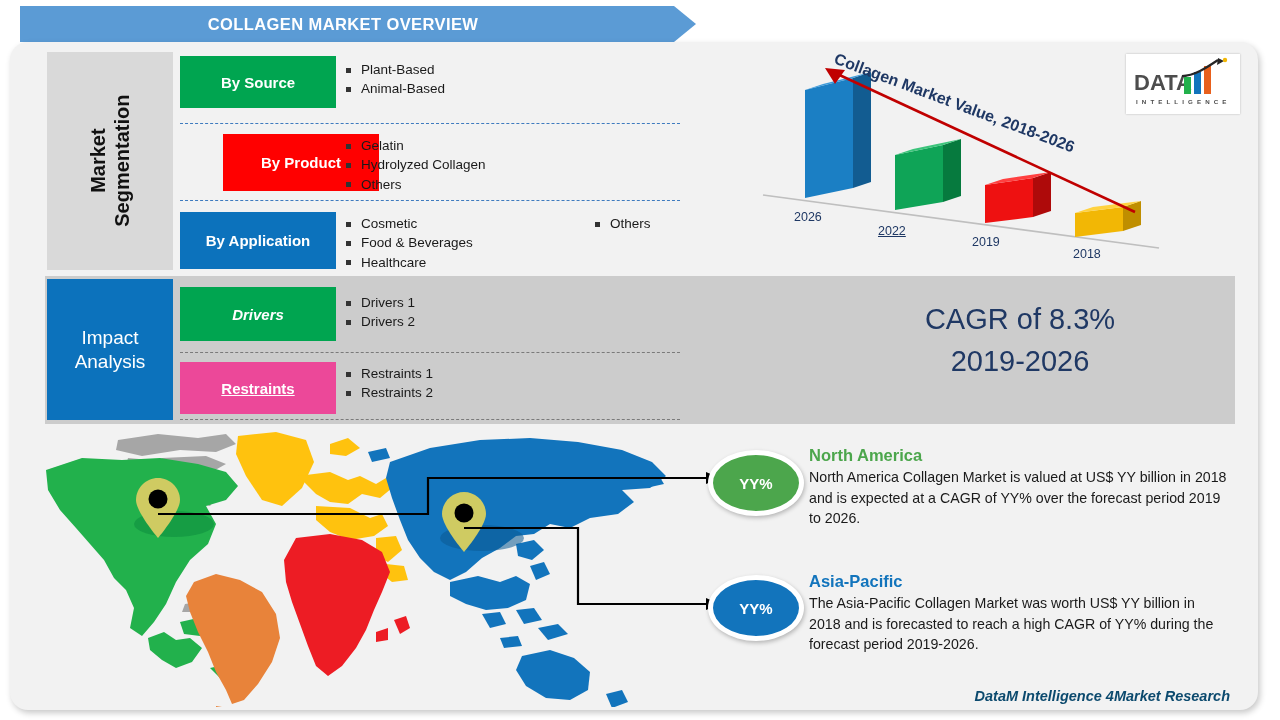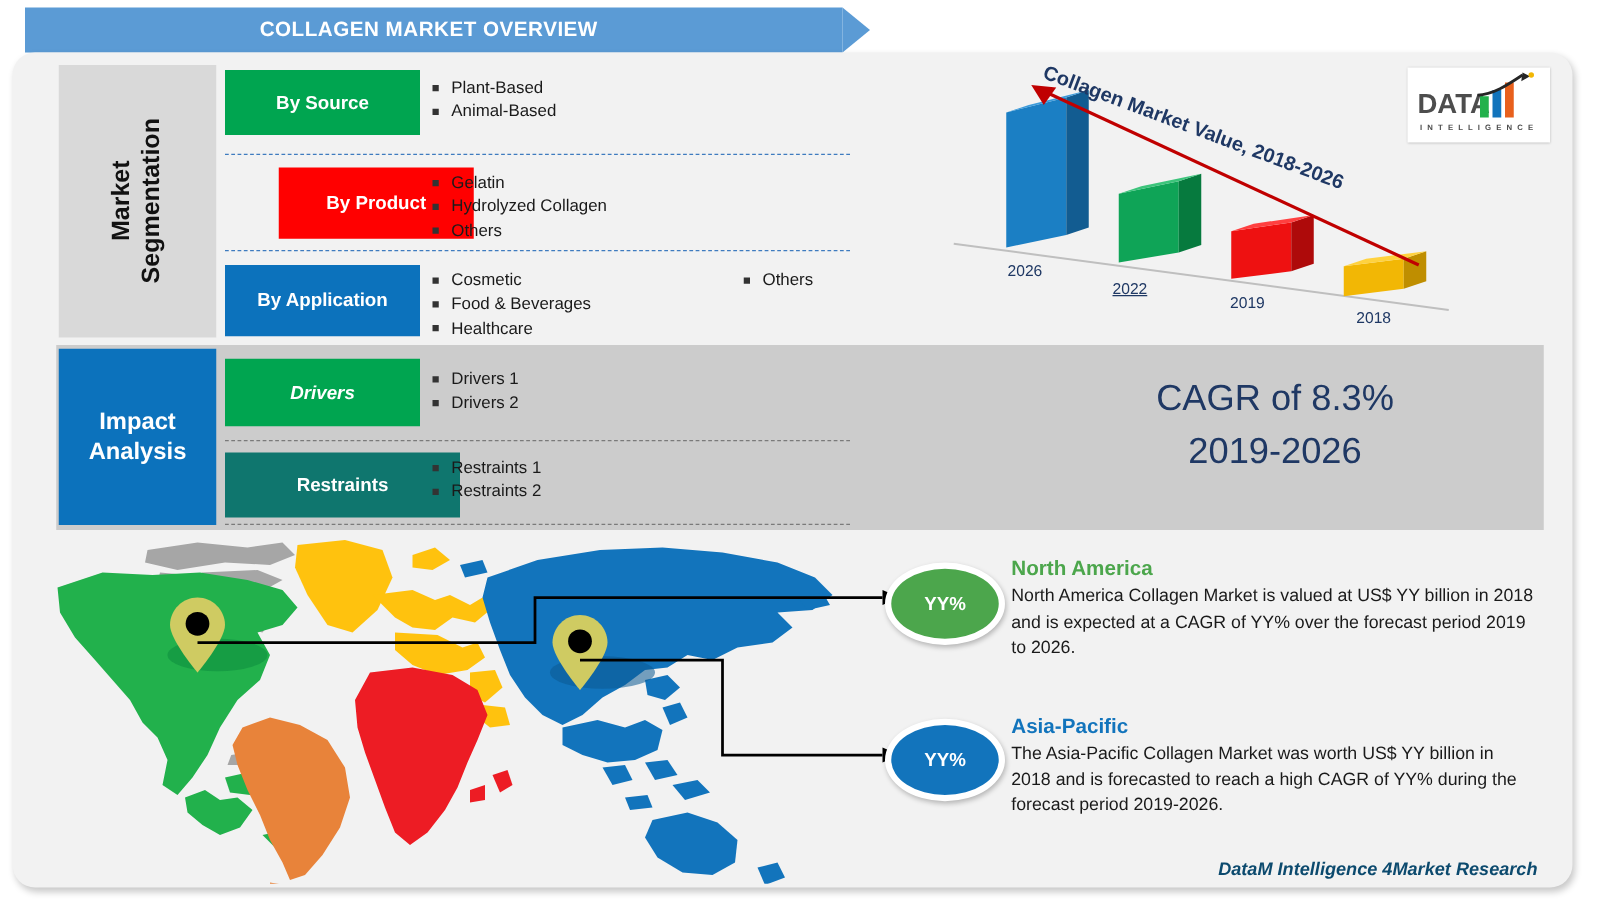--- a/index.html
+++ b/index.html
@@ -26,21 +26,21 @@
              background:#D9D9D9;display:flex;align-items:center;justify-content:center;}
   .seg-label-txt{transform:rotate(-90deg);white-space:nowrap;font-size:20px;
                  font-weight:bold;color:#111;line-height:1.18;text-align:center;}
 
   .catbox{position:absolute;display:flex;align-items:center;justify-content:center;
           color:#ffffff;font-weight:bold;font-size:15px;text-align:center;}
   .cb-source{left:180px;top:56px;width:156px;height:52px;background:#00A550;}
   .cb-product{left:180px;top:134px;width:156px;height:57px;background:#FF0000;margin-left:43px;}
   .cb-application{left:180px;top:212px;width:156px;height:57px;background:#0C72BC;}
   .cb-drivers{left:180px;top:287px;width:156px;height:54px;background:#00A550;font-style:italic;}
-  .cb-restraints{left:180px;top:362px;width:188px;height:52px;background:#0f766e;}
+  .cb-restraints{left:180px;top:362px;width:156px;height:52px;background:#ec4899;text-decoration:underline;}
 
   .bullets{position:absolute;font-size:13.5px;color:#1a1a1a;line-height:19.4px;}
   .bullets li{list-style:none;position:relative;padding-left:15px;white-space:nowrap;}
   .bullets li:before{content:"";position:absolute;left:0;top:7.5px;width:5px;height:5px;
                      background:#333;}
   .bullets ul{margin:0;padding:0;}
 
   .bl-source{left:346px;top:60px;}
   .bl-product{left:346px;top:136px;}
   .bl-application{left:346px;top:214px;}
@@ -51,32 +51,32 @@
   .dash{position:absolute;left:180px;width:500px;height:0;
         border-top:1px dashed #3e7bbf;}
   .d1{top:123px;} .d2{top:200px;} .d3{top:278px;}
   .d4-gray{left:180px;width:500px;border-top:1px dashed #7a7a7a;}
 
   
   .impact-band{position:absolute;left:45px;top:276px;width:1190px;height:148px;
                background:#CCCCCC;}
   .impact-label{position:absolute;left:47px;top:279px;width:126px;height:141px;
                 background:#0C72BC;display:flex;align-items:center;justify-content:center;}
-  .impact-label-txt{color:#ffffff;font-weight:bold;font-size:19px;text-align:center;
+  .impact-label-txt{color:#ffffff;font-weight:normal;font-size:19px;text-align:center;
                     line-height:1.25;}
 
   .cagr{position:absolute;left:790px;top:298px;width:460px;text-align:center;
         color:#1F3864;font-size:29px;line-height:1.45;}
 
   
   .chart{position:absolute;left:755px;top:50px;width:420px;height:225px;}
   .chart-title{position:absolute;left:838px;top:50px;width:330px;
                transform:rotate(20.5deg);transform-origin:left top;
                color:#1F3864;font-size:16px;font-weight:bold;white-space:nowrap;}
-  .yearlbl{position:absolute;color:#1F3864;font-size:12.5px;margin-left:12px;}
+  .yearlbl{position:absolute;color:#1F3864;font-size:12.5px;}
 
   
   .mapwrap{position:absolute;left:30px;top:432px;width:690px;height:275px;}
 
   
   .ellipse{position:absolute;width:86px;height:56px;border-radius:50%;
            border:5px solid #ffffff;display:flex;align-items:center;justify-content:center;
            color:#ffffff;font-weight:bold;font-size:15px;
            box-shadow:1px 2px 4px rgba(0,0,0,.25);}
   .el-na{left:708px;top:450px;background:#4CA64C;}

